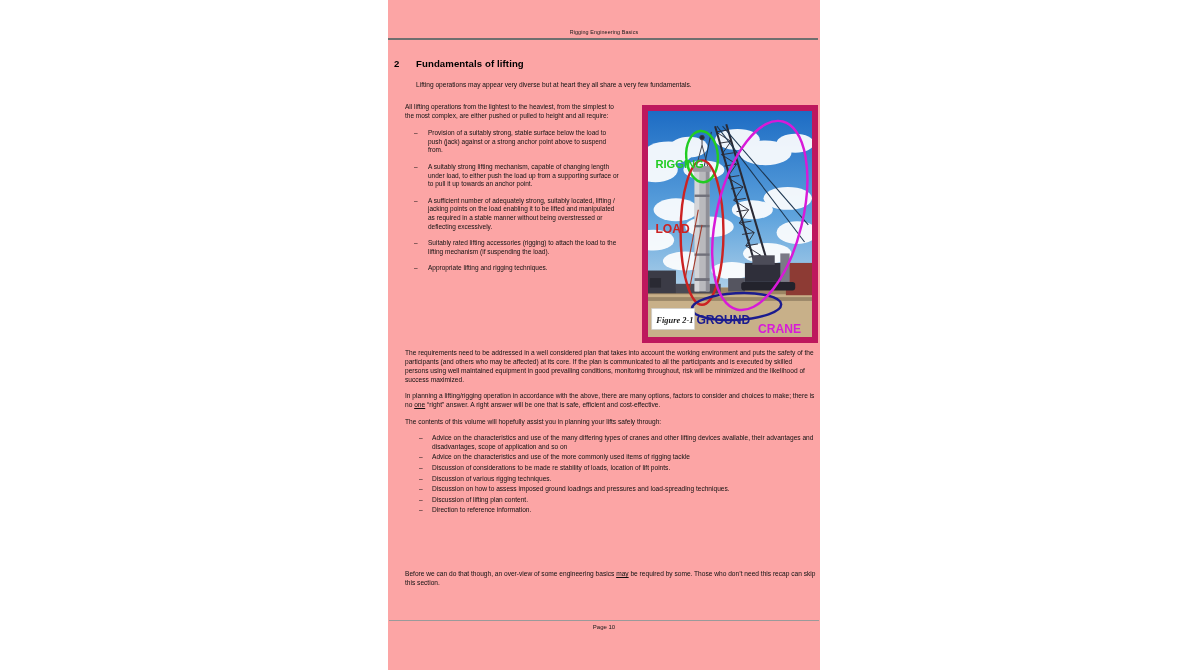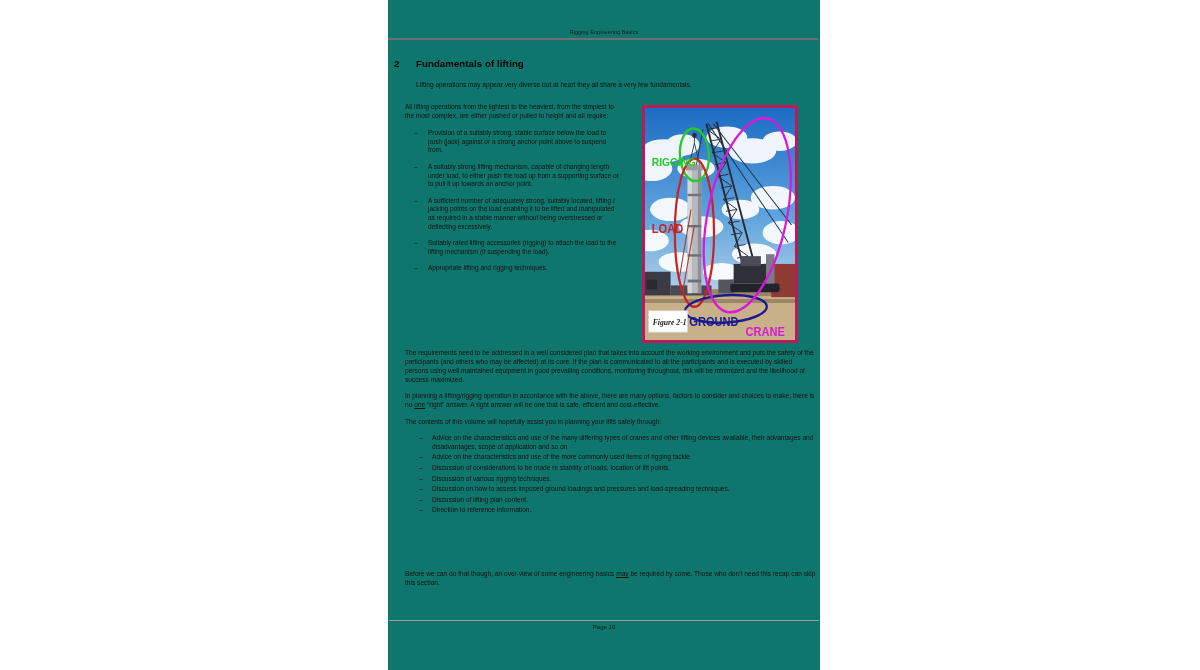--- a/index.html
+++ b/index.html
@@ -15,21 +15,21 @@
     overflow: hidden;
   }
 
   
   #page {
     position: absolute;
     left: 388px;
     top: 0px;
     width: 432px;
     height: 670px;
-    background: #0f766e;
+    background: #fca5a5;
   }
 
   
   .header-area {
     position: absolute;
     left: 0;
     top: 28px;
     width: 432px;
   }
   .header-text {
@@ -106,25 +106,25 @@
     position: absolute;
     left: 9px;
     top: 0;
   }
 
   
   .figure {
     position: absolute;
     left: 237px;
     top: 2px;
-    width: 156px;
+    width: 176px;
     height: 238px;
     overflow: hidden;
     background: #cfe4f5;
-    border: 3px solid #be185d;
+    border: 6px solid #be185d;
     box-sizing: border-box;
   }
   .figure svg {
     display: block;
     width: 100%;
     height: 100%;
   }
 
   
   .body-flow {

